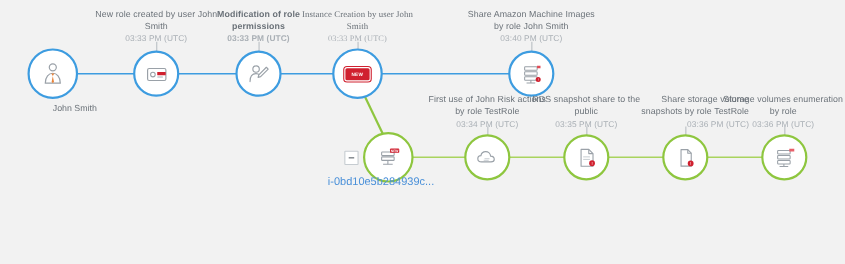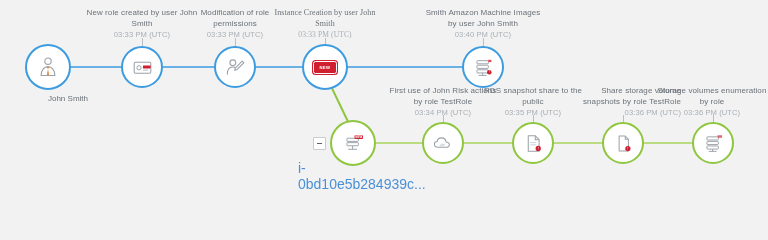--- a/index.html
+++ b/index.html
@@ -74,21 +74,21 @@
     margin-top: 1px;
   }
   .undercaption {
     position: absolute;
     text-align: right;
     font-size: 8px;
     color: #6b7279;
   }
   .link-label {
     position: absolute;
-    font-size: 14px;
+    font-size: 10px;
     color: #4a90d9;
     cursor: pointer;
   }
 
   
   .collapse-btn {
     position: absolute;
     width: 11px;
     height: 11px;
     background: #ffffff;
@@ -143,32 +143,32 @@
   <div class="stub" style="left:142px; top:38px;"></div>
   <div class="stub" style="left:235px; top:38px;"></div>
   <div class="stub" style="left:325px; top:38px;"></div>
   <div class="stub" style="left:483px; top:38px;"></div>
 
   <div class="caption" style="left:82px; top:8px; width:120px;">
     <span>New role created by user John Smith</span>
     <span class="time">03:33 PM (UTC)</span>
   </div>
 
-  <div class="caption" style="left:180px; top:8px; width:110px;">
+  <div class="caption" style="left:180px; top:8px; width:110px;font-weight:bold;">
     <span>Modification of role permissions</span>
     <span class="time">03:33 PM (UTC)</span>
   </div>
 
   <div class="caption" style="left:265px; top:8px; width:120px;font-family:Liberation Serif, serif;">
     <span>Instance Creation by user John Smith</span>
     <span class="time">03:33 PM (UTC)</span>
   </div>
 
   <div class="caption" style="left:423px; top:8px; width:120px;">
-    <span>Smith Amazon Machine Images by user John Smith</span>
+    <span>Share Amazon Machine Images by role John Smith</span>
     <span class="time">03:40 PM (UTC)</span>
   </div>
 
   <div class="node blue user" style="left:48px; top:67px;">
     <span>
       <svg width="24" height="24" viewBox="0 0 24 24">
         <circle cx="12" cy="6.2" r="3.2" fill="none" stroke="#9aa1a8" stroke-width="1.1"></circle>
         <path d="M5.2 20.5 C5.2 14.8 8.3 11.6 12 11.6 C15.7 11.6 18.8 14.8 18.8 20.5 Z" fill="none" stroke="#9aa1a8" stroke-width="1.1"></path>
         <path d="M10.6 11.8 L12 14.2 L13.4 11.8 Z" fill="#e8833a"></path>
         <path d="M12 14.2 L13.1 19.6 L12 20.4 L10.9 19.6 Z" fill="#e8833a"></path>

